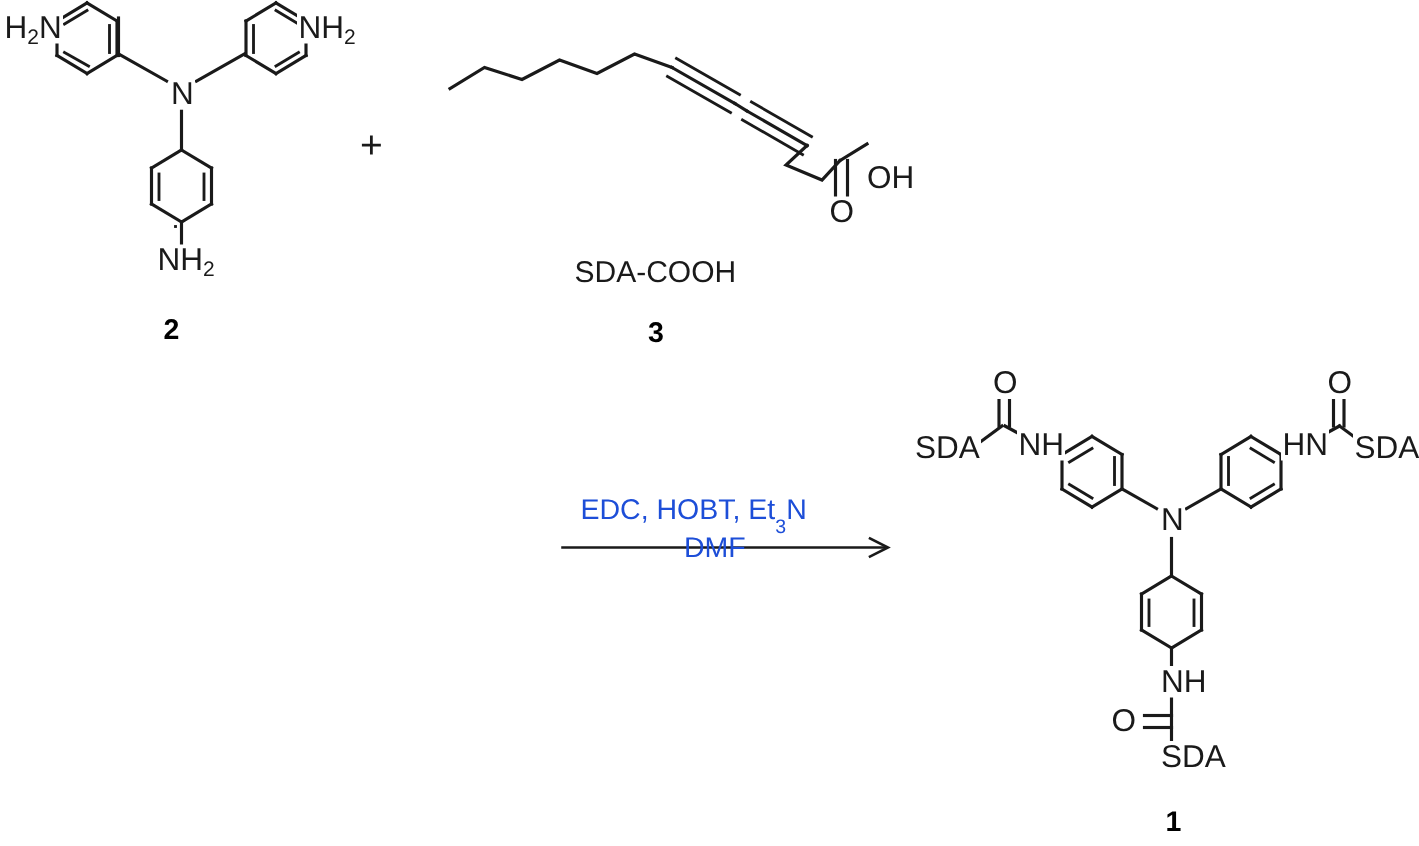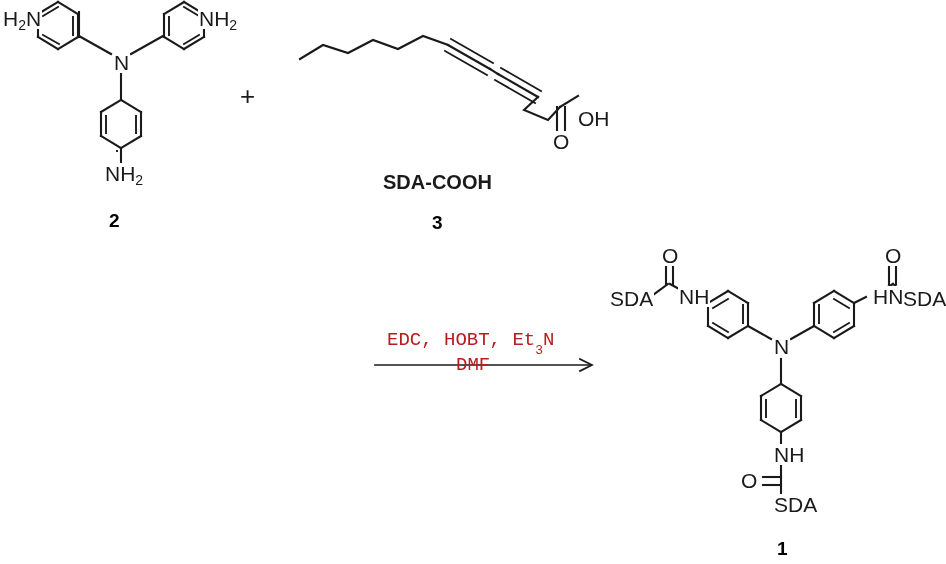--- a/index.html
+++ b/index.html
@@ -62,22 +62,22 @@
   }
   .plus-sign {
     position: absolute;
     color: #1a1a1a;
     font-family: "Liberation Sans", sans-serif;
     font-size: 26px;
     line-height: 1;
   }
   .cond {
     position: absolute;
-    color: #b91c1c;
-    font-family: Liberation Mono, monospace;
+    color: #1d4ed8;
+    font-family: Liberation Sans, sans-serif;
     font-size: 19px;
     line-height: 1;
     white-space: nowrap;
   }
   .name-lbl {
     position: absolute;
     color: #1a1a1a;
     font-family: "Liberation Sans", sans-serif;
     font-size: 20px;
     line-height: 1;
@@ -264,37 +264,37 @@
   <div class="lbl" style="left:113px; top:52px;">N</div>
 
   <div class="cmpd-num" style="left:109px; top:211px;">2</div>
 
   <div class="plus-sign" style="left:240px; top:83px;">+</div>
 
   <div class="lbl" style="left:577px; top:84px;margin-top:24px;">OH</div>
 
   <div class="lbl" style="left:552px; top:131px;">O</div>
 
-  <div class="name-lbl" style="left:383px; top:172px;font-weight:bold;">SDA-COOH</div>
+  <div class="name-lbl" style="left:383px; top:172px;">SDA-COOH</div>
 
   <div class="cmpd-num" style="left:432px; top:213px;">3</div>
 
   <div class="cond" style="left:387px; top:331px;">
     <span>EDC, HOBT, Et</span><sub style="font-size:13px; position:relative; top:4px;">3</sub><span>N</span>
   </div>
 
   <div class="cond" style="left:456px; top:356px;">DMF</div>
 
   <div class="lbl" style="left:609px; top:288px;">SDA</div>
 
   <div class="lbl" style="left:678px; top:286px;">NH</div>
 
   <div class="lbl" style="left:661px; top:245px;">O</div>
 
-  <div class="lbl" style="left:872px; top:286px;">HN</div>
+  <div class="lbl" style="left:854px; top:286px;">HN</div>
 
   <div class="lbl" style="left:884px; top:245px;">O</div>
 
   <div class="lbl" style="left:902px; top:288px;">SDA</div>
 
   <div class="lbl" style="left:773px; top:336px;">N</div>
 
   <div class="lbl" style="left:773px; top:444px;">NH</div>
 
   <div class="lbl" style="left:740px; top:470px;">O</div>

